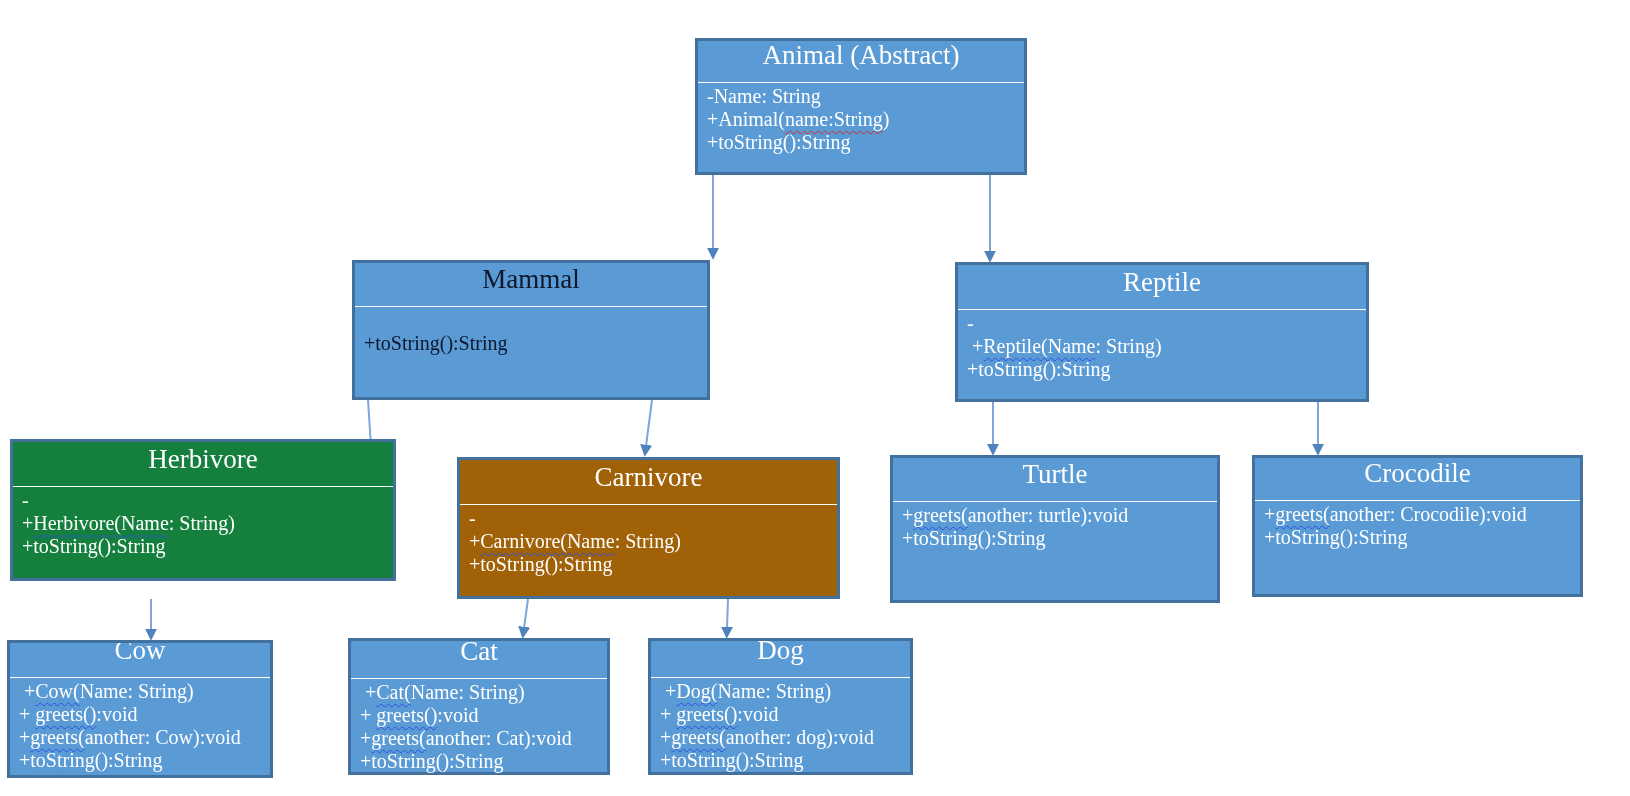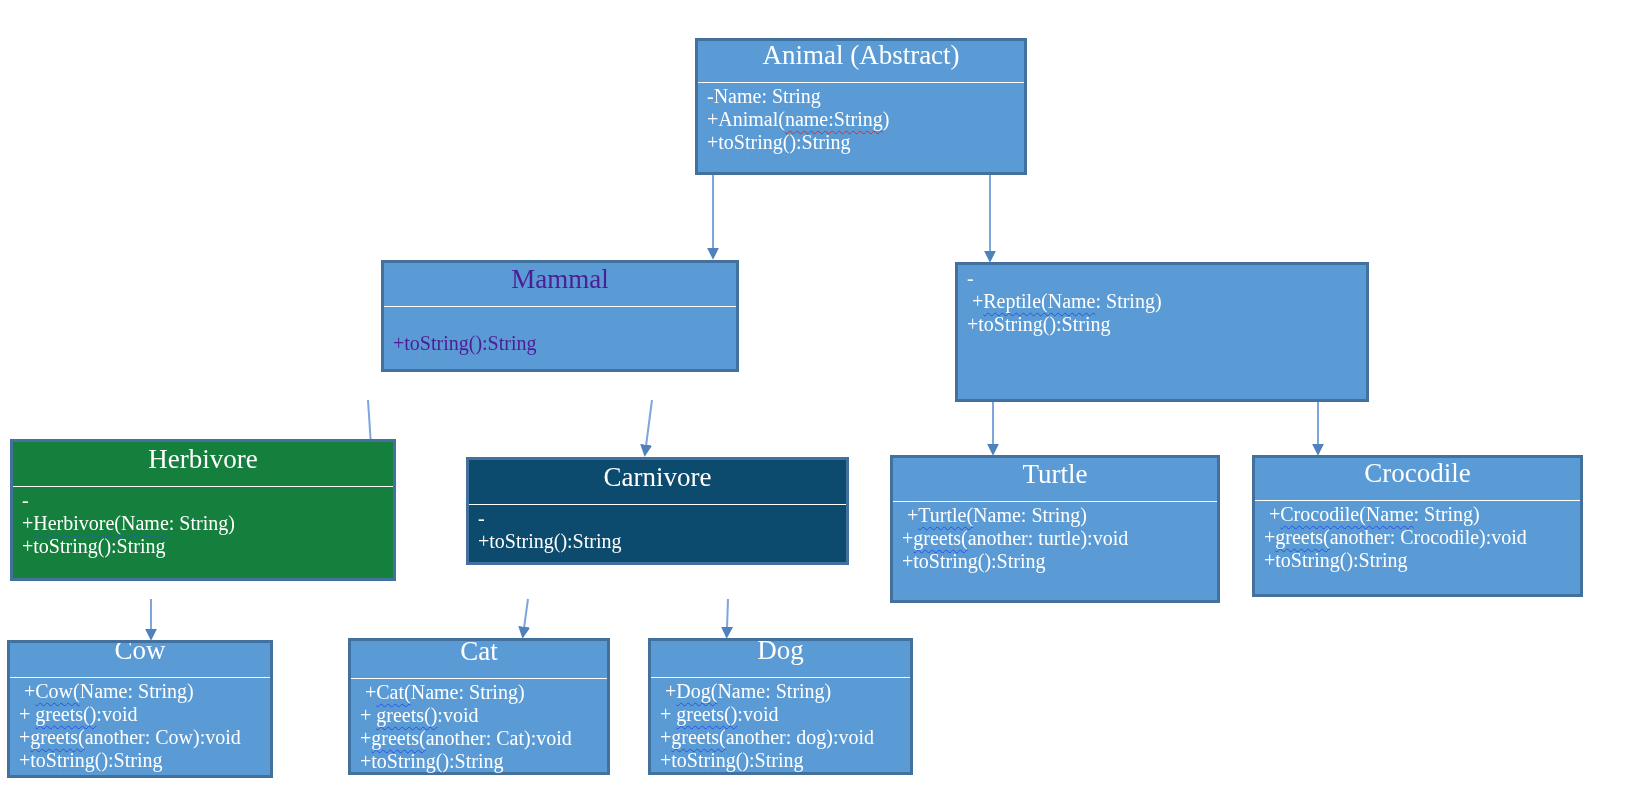--- a/index.html
+++ b/index.html
@@ -77,42 +77,43 @@
       <line x1="1318" y1="402" x2="1318" y2="445" stroke="#7da6dc" stroke-width="2" marker-end="url(#arrowhead)"></line>
       <line x1="151" y1="599" x2="151" y2="630" stroke="#7da6dc" stroke-width="2" marker-end="url(#arrowhead)"></line>
       <line x1="528" y1="599" x2="524" y2="628" stroke="#7da6dc" stroke-width="2" marker-end="url(#arrowhead)"></line>
       <line x1="728" y1="599" x2="727" y2="628" stroke="#7da6dc" stroke-width="2" marker-end="url(#arrowhead)"></line>
     </svg>
   <div id="boxes-layer">
       <div class="uml-box" style="left: 695px; top: 38px; width: 332px; height: 137px; background: rgb(91, 155, 213); border-color: rgb(65, 113, 156); color: rgb(255, 255, 255);">
         <div class="uml-title" style="height: 42px; border-bottom-color: rgb(255, 255, 255);">Animal (Abstract)</div>
         <div class="uml-members"><div class="uml-line"><span>-Name: String</span></div><div class="uml-line"><span>+Animal(</span><span class="sq-red">name:String</span><span>)</span></div><div class="uml-line"><span>+</span><span class="sq-red">toString()</span><span>:String</span></div></div>
       </div>
-      <div class="uml-box" style="left: 381px; top: 260px; width: 358px; height: 112px; background: rgb(91, 155, 213); border-color: rgb(65, 113, 156); color: #4c1d95;">
+      <div class="uml-box" style="left: 352px; top: 260px; width: 358px; height: 140px; background: rgb(91, 155, 213); border-color: rgb(65, 113, 156); color: #0f172a;">
         <div class="uml-title" style="height: 44px; border-bottom-color: rgb(255, 255, 255);">Mammal</div>
         <div class="uml-members"><div class="uml-line">&nbsp;</div><div class="uml-line"><span>+</span><span class="sq-red">toString()</span><span>:String</span></div></div>
       </div>
       <div class="uml-box" style="left: 955px; top: 262px; width: 414px; height: 140px; background: rgb(91, 155, 213); border-color: rgb(65, 113, 156); color: rgb(255, 255, 255);">
+        <div class="uml-title" style="height: 45px; border-bottom-color: rgb(255, 255, 255);">Reptile</div>
         <div class="uml-members"><div class="uml-line"><span>-</span></div><div class="uml-line"><span> +</span><span class="sq-blue">Reptile(Name</span><span>: String)</span></div><div class="uml-line"><span>+</span><span class="sq-red">toString()</span><span>:String</span></div></div>
       </div>
       <div class="uml-box" style="left: 10px; top: 439px; width: 386px; height: 142px; background: #15803d; border-color: rgb(65, 113, 156); color: rgb(255, 255, 255);">
         <div class="uml-title" style="height: 45px; border-bottom-color: rgb(255, 255, 255);">Herbivore</div>
         <div class="uml-members"><div class="uml-line"><span>-</span></div><div class="uml-line"><span>+</span><span class="sq-blue">Herbivore(Name</span><span>: String)</span></div><div class="uml-line"><span>+</span><span class="sq-red">toString()</span><span>:String</span></div></div>
       </div>
-      <div class="uml-box" style="left: 457px; top: 457px; width: 383px; height: 108px; background: #0c4a6e; border-color: rgb(65, 113, 156); color: rgb(255, 255, 255); margin-left: 9px;">
+      <div class="uml-box" style="left: 457px; top: 457px; width: 383px; height: 142px; background: #a16207; border-color: rgb(65, 113, 156); color: rgb(255, 255, 255);">
         <div class="uml-title" style="height: 45px; border-bottom-color: rgb(255, 255, 255);">Carnivore</div>
-        <div class="uml-members"><div class="uml-line"><span>-</span></div><div class="uml-line"><span>+</span><span class="sq-red">toString()</span><span>:String</span></div></div>
+        <div class="uml-members"><div class="uml-line"><span>-</span></div><div class="uml-line"><span>+</span><span class="sq-blue">Carnivore(Name</span><span>: String)</span></div><div class="uml-line"><span>+</span><span class="sq-red">toString()</span><span>:String</span></div></div>
       </div>
       <div class="uml-box" style="left: 890px; top: 455px; width: 330px; height: 148px; background: rgb(91, 155, 213); border-color: rgb(65, 113, 156); color: rgb(255, 255, 255);">
         <div class="uml-title" style="height: 44px; border-bottom-color: rgb(255, 255, 255);">Turtle</div>
-        <div class="uml-members"><div class="uml-line"><span> +</span><span class="sq-blue">Turtle(</span><span>Name: String)</span></div><div class="uml-line"><span>+</span><span class="sq-blue">greets(</span><span>another: turtle):void</span></div><div class="uml-line"><span>+</span><span class="sq-red">toString()</span><span>:String</span></div></div>
+        <div class="uml-members"><div class="uml-line"><span>+</span><span class="sq-blue">greets(</span><span>another: turtle):void</span></div><div class="uml-line"><span>+</span><span class="sq-red">toString()</span><span>:String</span></div></div>
       </div>
       <div class="uml-box" style="left: 1252px; top: 455px; width: 331px; height: 142px; background: rgb(91, 155, 213); border-color: rgb(65, 113, 156); color: rgb(255, 255, 255);">
         <div class="uml-title" style="height: 43px; border-bottom-color: rgb(255, 255, 255);">Crocodile</div>
-        <div class="uml-members"><div class="uml-line"><span> +</span><span class="sq-blue">Crocodile(Name</span><span>: String)</span></div><div class="uml-line"><span>+</span><span class="sq-blue">greets(</span><span>another: Crocodile):void</span></div><div class="uml-line"><span>+</span><span class="sq-red">toString()</span><span>:String</span></div></div>
+        <div class="uml-members"><div class="uml-line"><span>+</span><span class="sq-blue">greets(</span><span>another: Crocodile):void</span></div><div class="uml-line"><span>+</span><span class="sq-red">toString()</span><span>:String</span></div></div>
       </div>
       <div class="uml-box" style="left: 7px; top: 640px; width: 266px; height: 138px; background: rgb(91, 155, 213); border-color: rgb(65, 113, 156); color: rgb(255, 255, 255);">
         <div class="uml-title" style="height: 35px; border-bottom-color: rgb(255, 255, 255);">Cow</div>
         <div class="uml-members"><div class="uml-line"><span> +</span><span class="sq-blue">Cow(</span><span>Name: String)</span></div><div class="uml-line"><span>+ </span><span class="sq-blue">greets()</span><span>:void</span></div><div class="uml-line"><span>+</span><span class="sq-blue">greets(</span><span>another: Cow):void</span></div><div class="uml-line"><span>+</span><span class="sq-red">toString()</span><span>:String</span></div></div>
       </div>
       <div class="uml-box" style="left: 348px; top: 638px; width: 262px; height: 137px; background: rgb(91, 155, 213); border-color: rgb(65, 113, 156); color: rgb(255, 255, 255);">
         <div class="uml-title" style="height: 38px; border-bottom-color: rgb(255, 255, 255);">Cat</div>
         <div class="uml-members"><div class="uml-line"><span> +</span><span class="sq-blue">Cat(</span><span>Name: String)</span></div><div class="uml-line"><span>+ </span><span class="sq-blue">greets()</span><span>:void</span></div><div class="uml-line"><span>+</span><span class="sq-blue">greets(</span><span>another: Cat):void</span></div><div class="uml-line"><span>+</span><span class="sq-red">toString()</span><span>:String</span></div></div>
       </div>
       <div class="uml-box" style="left: 648px; top: 638px; width: 265px; height: 137px; background: rgb(91, 155, 213); border-color: rgb(65, 113, 156); color: rgb(255, 255, 255);">

